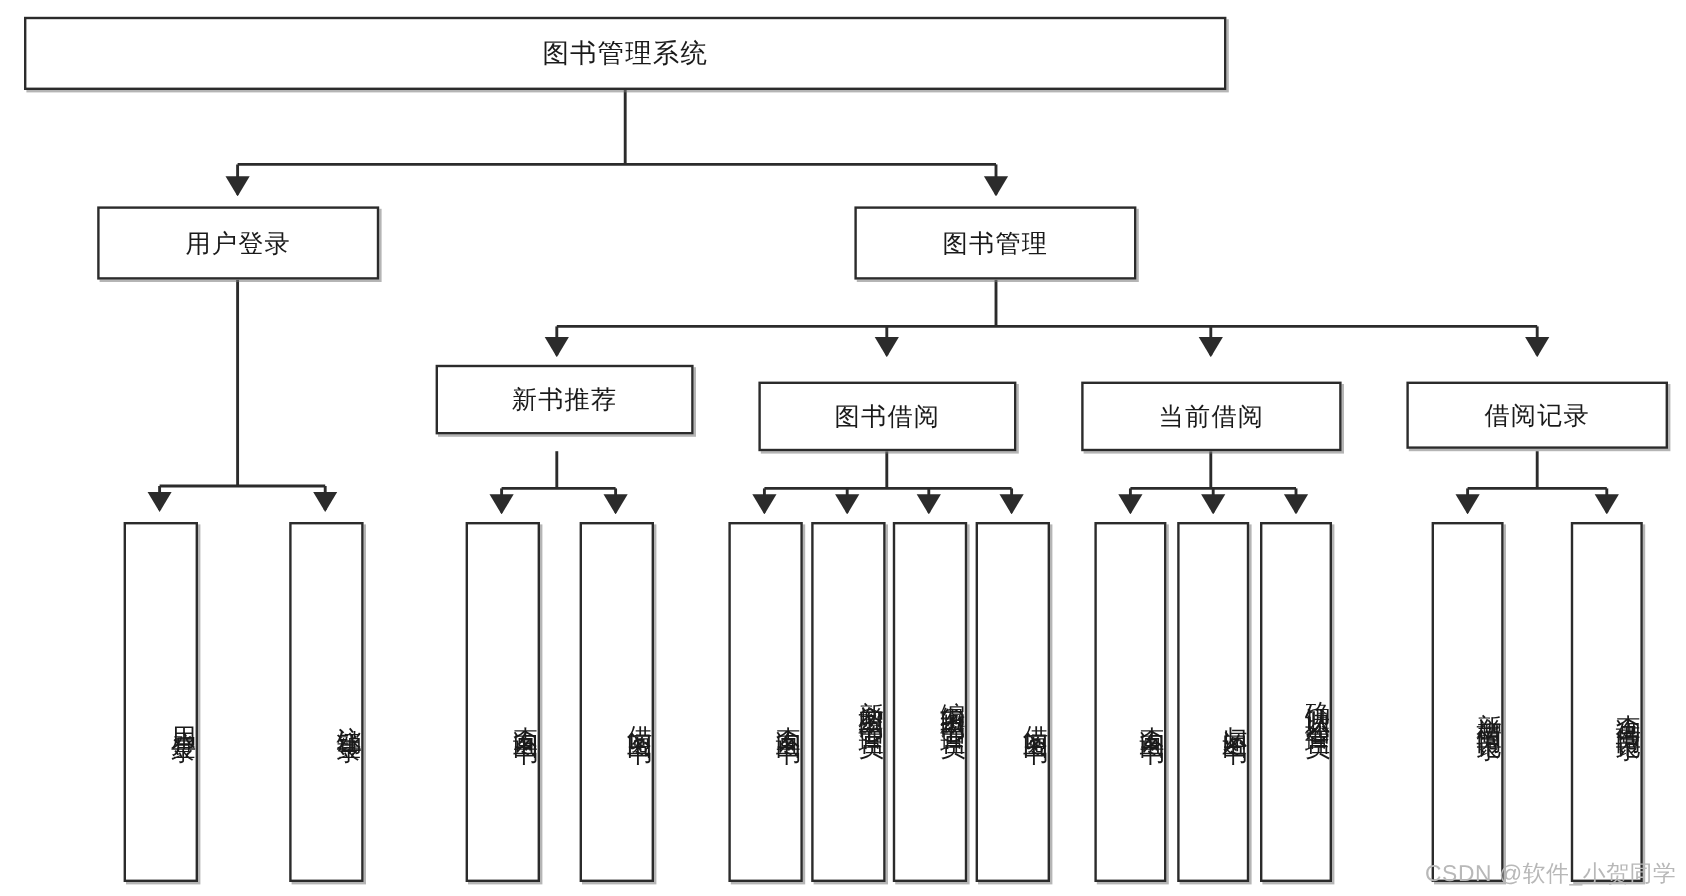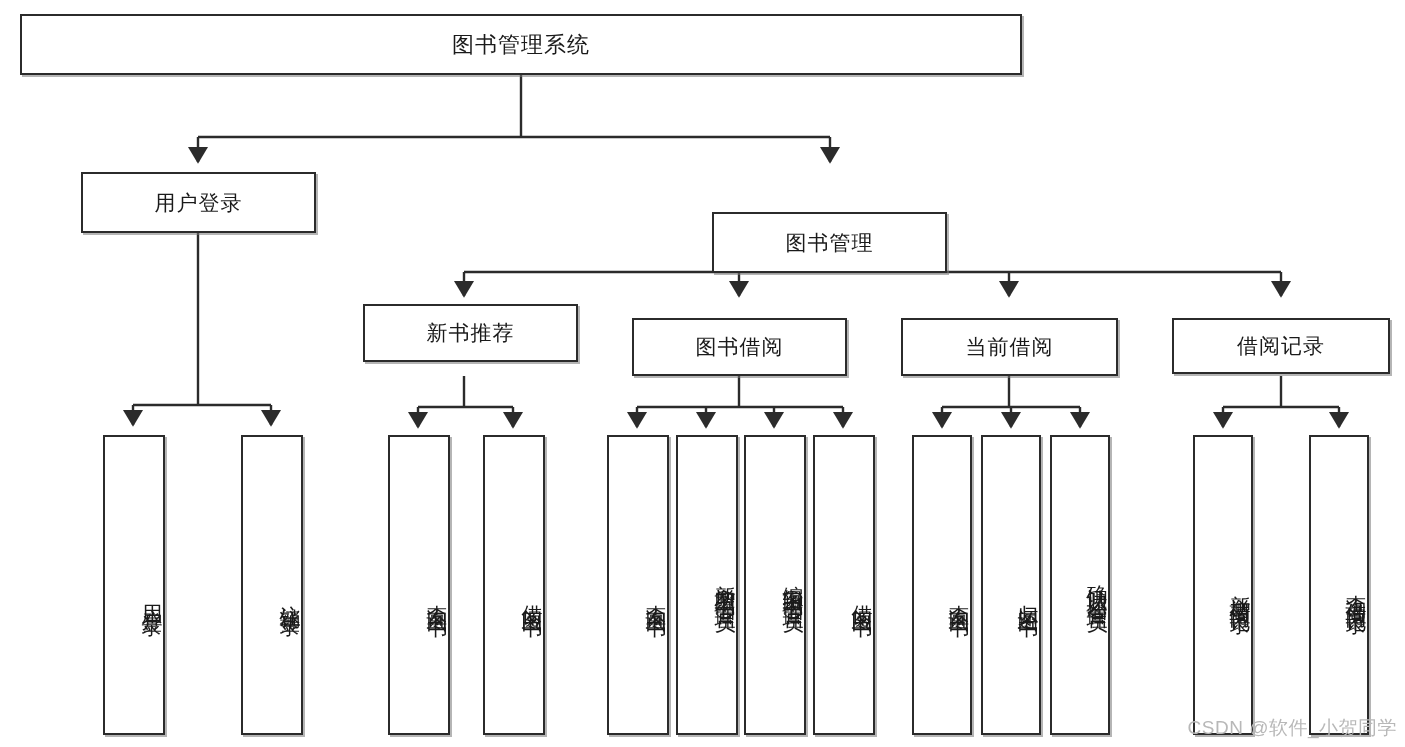--- a/index.html
+++ b/index.html
@@ -125,21 +125,21 @@
     </g>
   </svg>
 
   <div class="node horiz root" style="left:20px; top:14px; width:1002px; height:61px;">
     <span>图书管理系统</span>
   </div>
 
   <div class="node horiz" style="left:81px; top:172px; width:235px; height:61px;">
     <span>用户登录</span>
   </div>
-  <div class="node horiz" style="left:712px; top:172px; width:235px; height:61px;margin-top:40px;">
+  <div class="node horiz" style="left:712px; top:172px; width:235px; height:61px;">
     <span>图书管理</span>
   </div>
 
   <div class="node horiz" style="left:363px; top:304px; width:215px; height:58px;">
     <span>新书推荐</span>
   </div>
   <div class="node horiz" style="left:901px; top:318px; width:217px; height:58px;">
     <span>当前借阅</span>
   </div>
   <div class="node horiz" style="left:632px; top:318px; width:215px; height:58px;">

